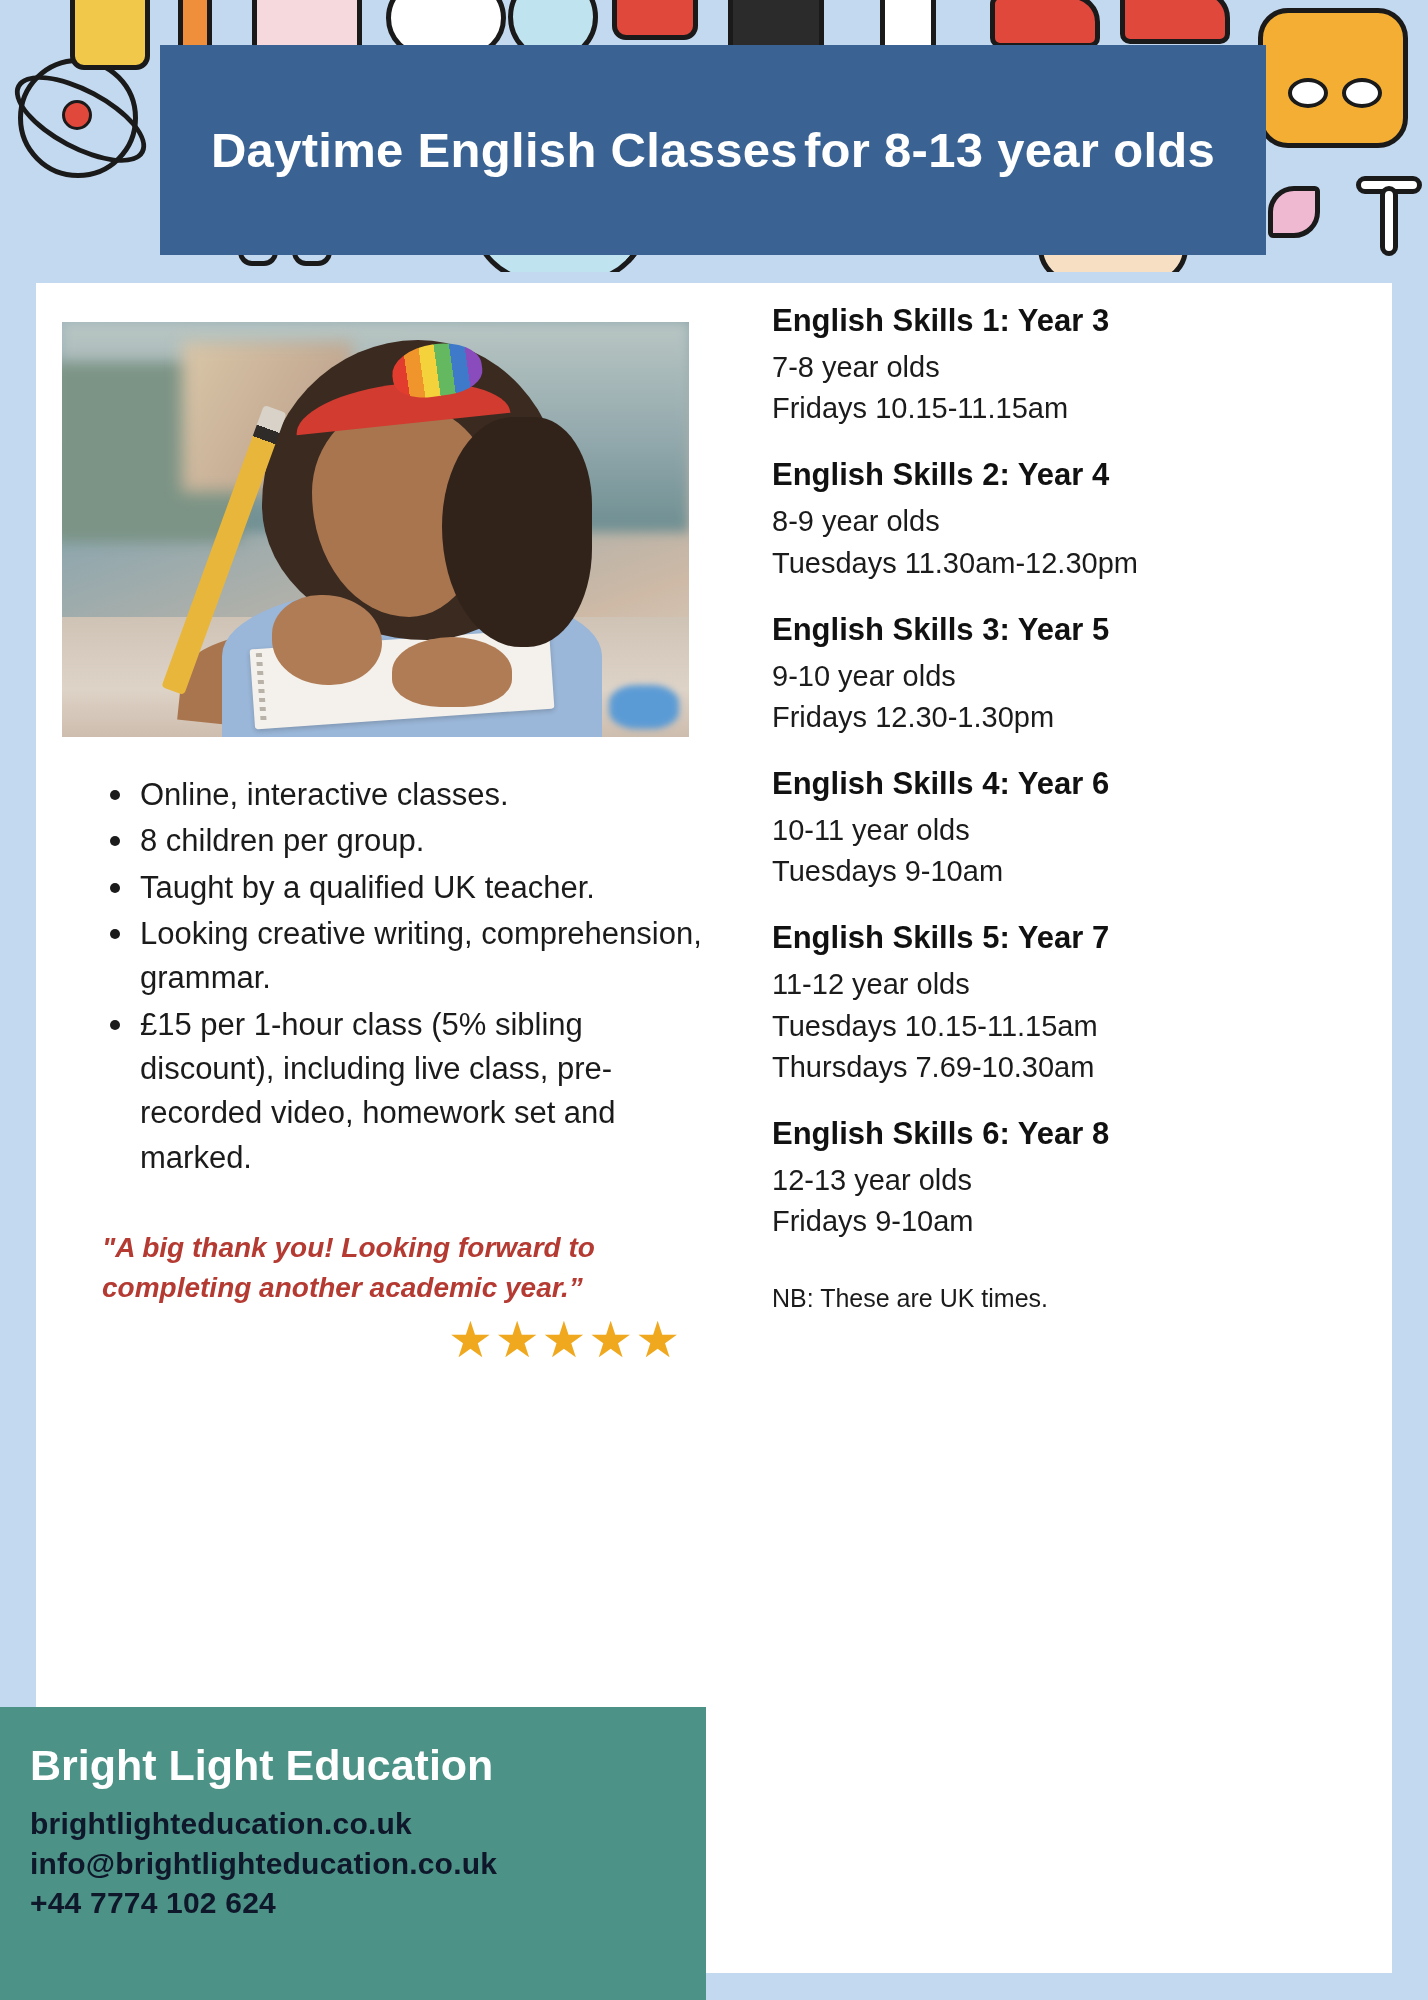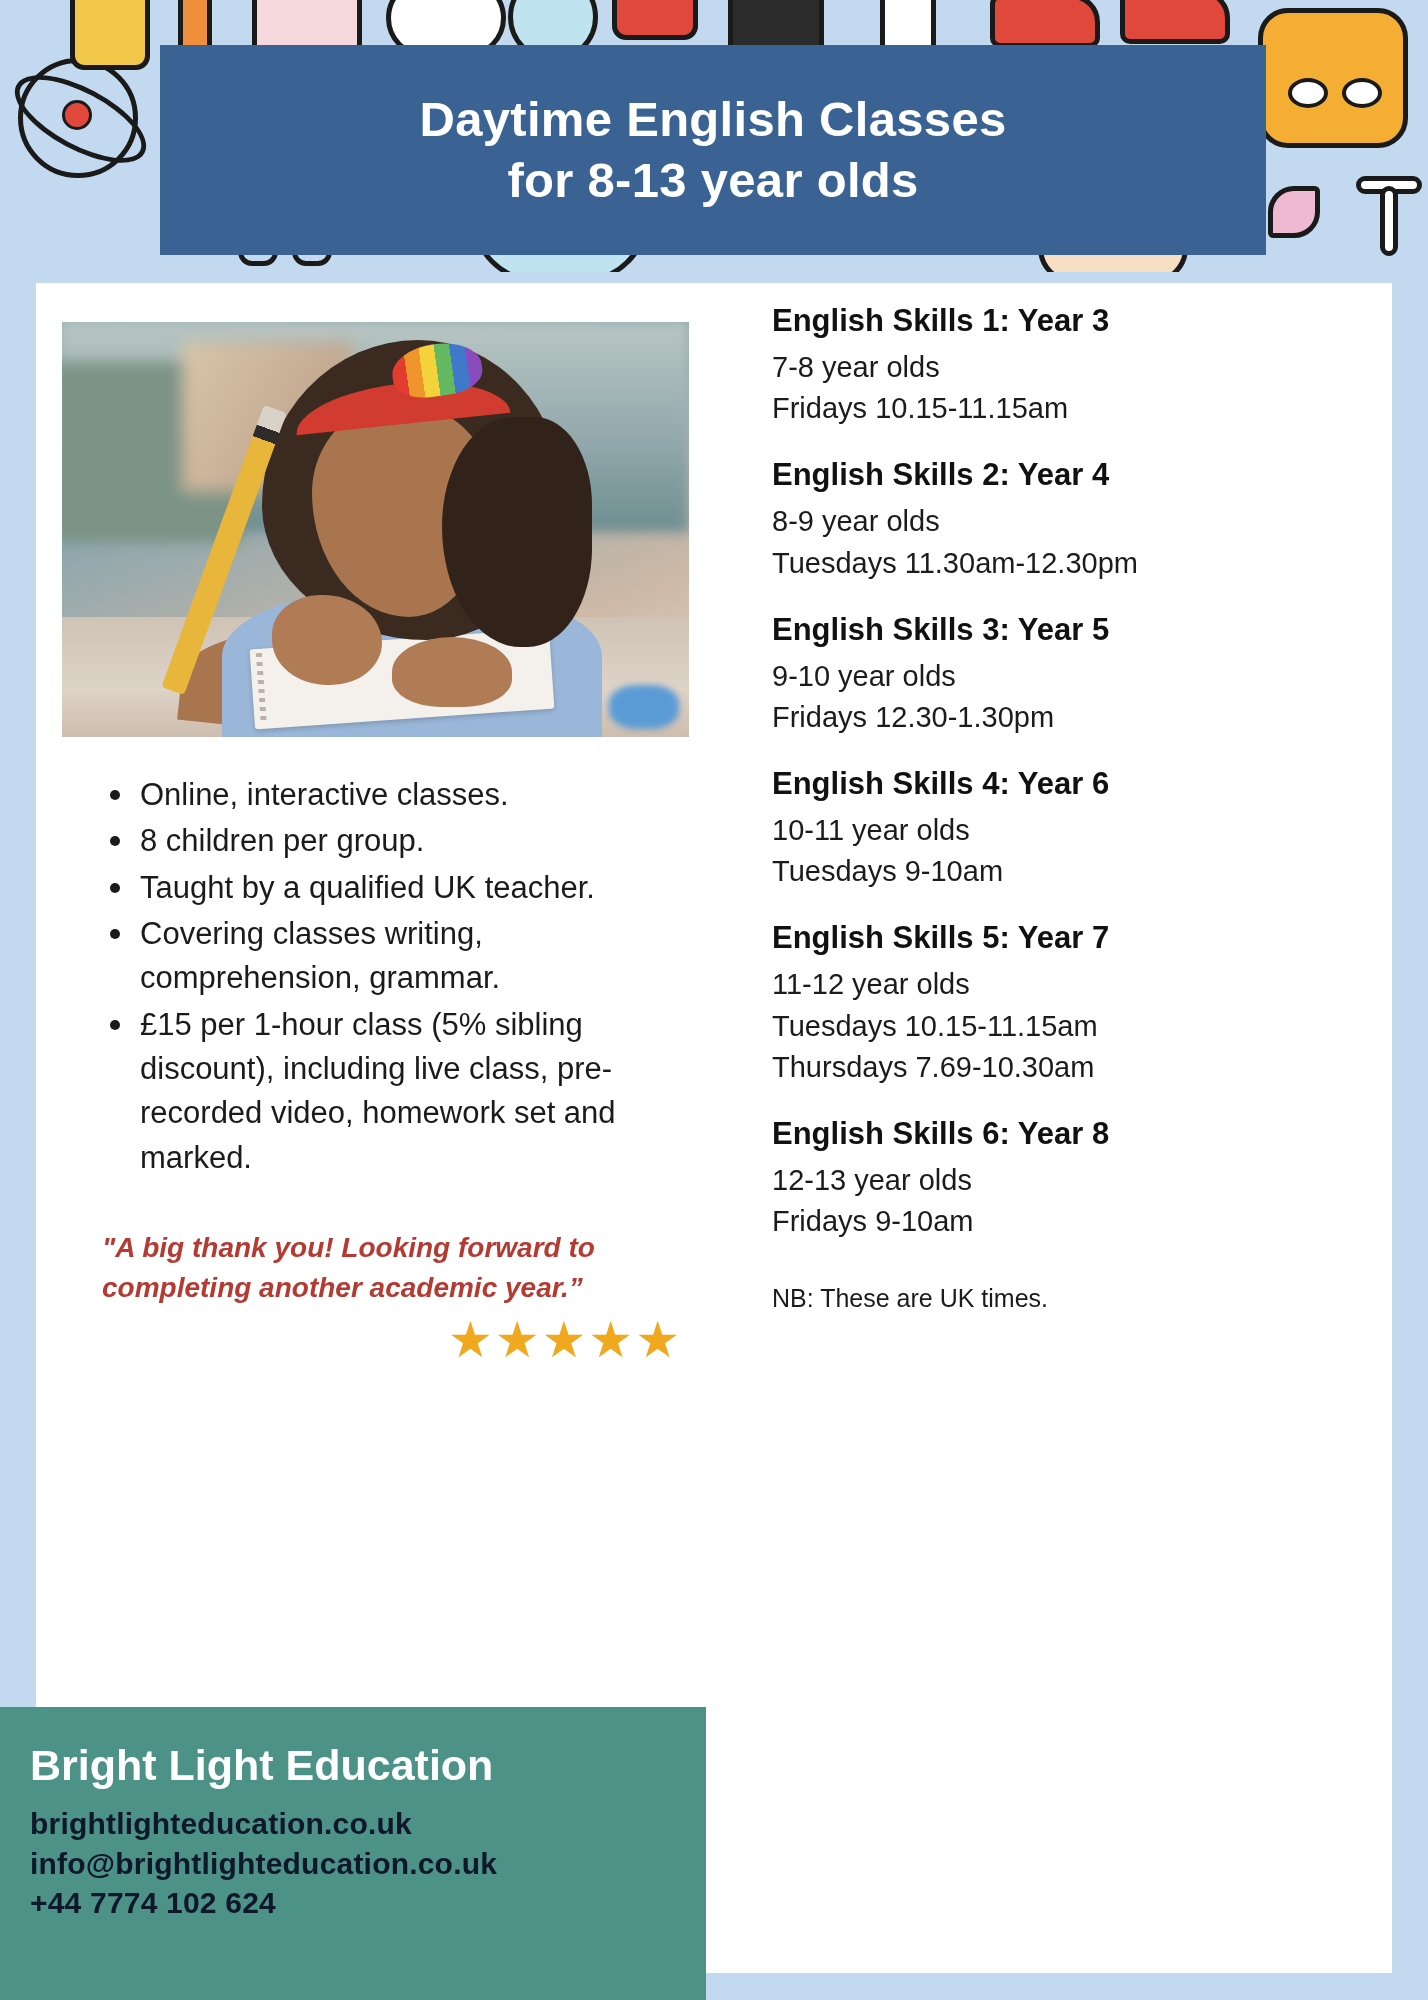--- a/index.html
+++ b/index.html
@@ -39,21 +39,21 @@
 
   
   .title-banner {
     position: absolute;
     left: 160px;
     top: 45px;
     width: 1106px;
     height: 210px;
     background: #3a6394;
     display: flex;
-    flex-direction: column;
+    flex-direction: row;
     align-items: center;
     justify-content: center;
     gap: 6px;
   }
   .title-line {
     color: #ffffff;
     font-size: 49px;
     font-weight: bold;
     letter-spacing: 0.3px;
     line-height: 1.12;
@@ -311,21 +311,21 @@
         <div class="pencil"></div>
         <div class="hand"></div>
         <div class="hand2"></div>
         <div class="blue-blob"></div>
       </div>
 
       <ul class="bullets">
         <li>Online, interactive classes.</li>
         <li>8 children per group.</li>
         <li>Taught by a qualified UK teacher.</li>
-        <li>Covering classes writing, comprehension, grammar.</li>
+        <li>Looking creative writing, comprehension, grammar.</li>
         <li>£15 per 1-hour class (5% sibling discount), including live class, pre-recorded video, homework set and marked.</li>
       </ul>
 
       <div class="quote">"A big thank you! Looking forward to completing another academic year.”</div>
       <div class="stars">★★★★★</div>
     </div>
 
     <div class="right-col">
 
       <div class="class-block">

